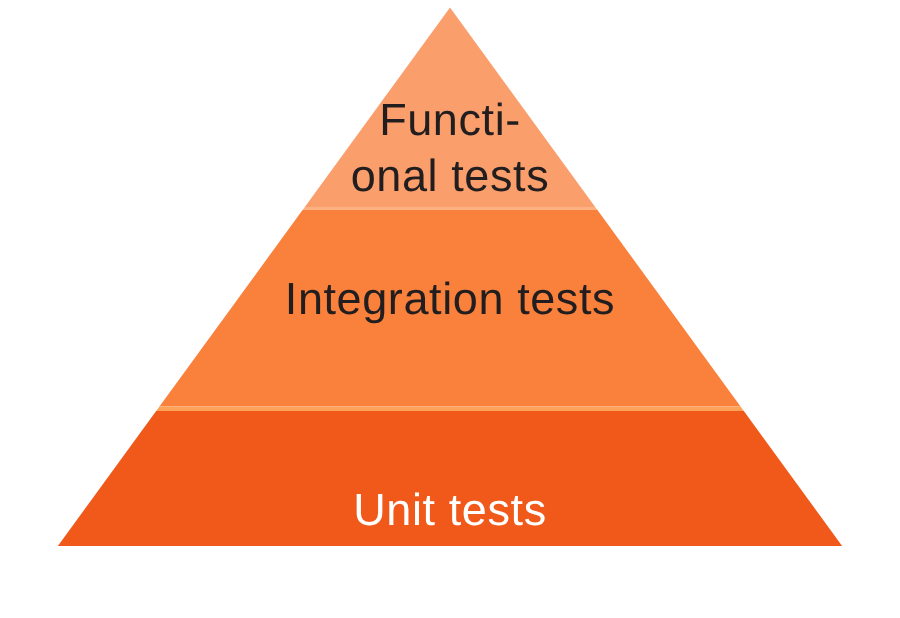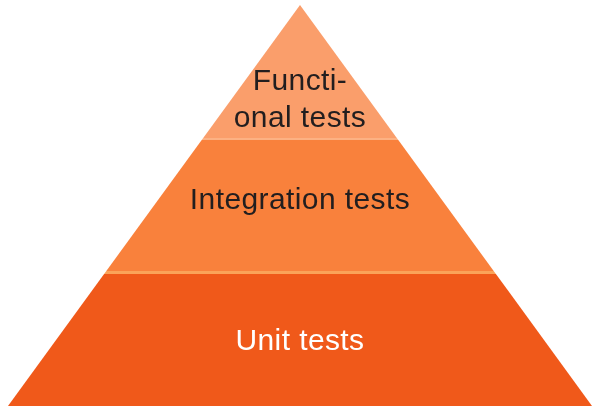--- a/index.html
+++ b/index.html
@@ -3,21 +3,21 @@
 <meta charset="utf-8">
 <style>
   html, body {
     margin: 0;
     padding: 0;
     background: #ffffff;
   }
   .stage {
     position: relative;
     width: 600px;
-    height: 412px;
+    height: 364px;
     overflow: hidden;
     background: #ffffff;
   }
   svg {
     display: block;
   }
   text {
     font-family: "Liberation Sans", "DejaVu Sans", sans-serif;
     font-weight: 500;
     letter-spacing: 0.4px;

